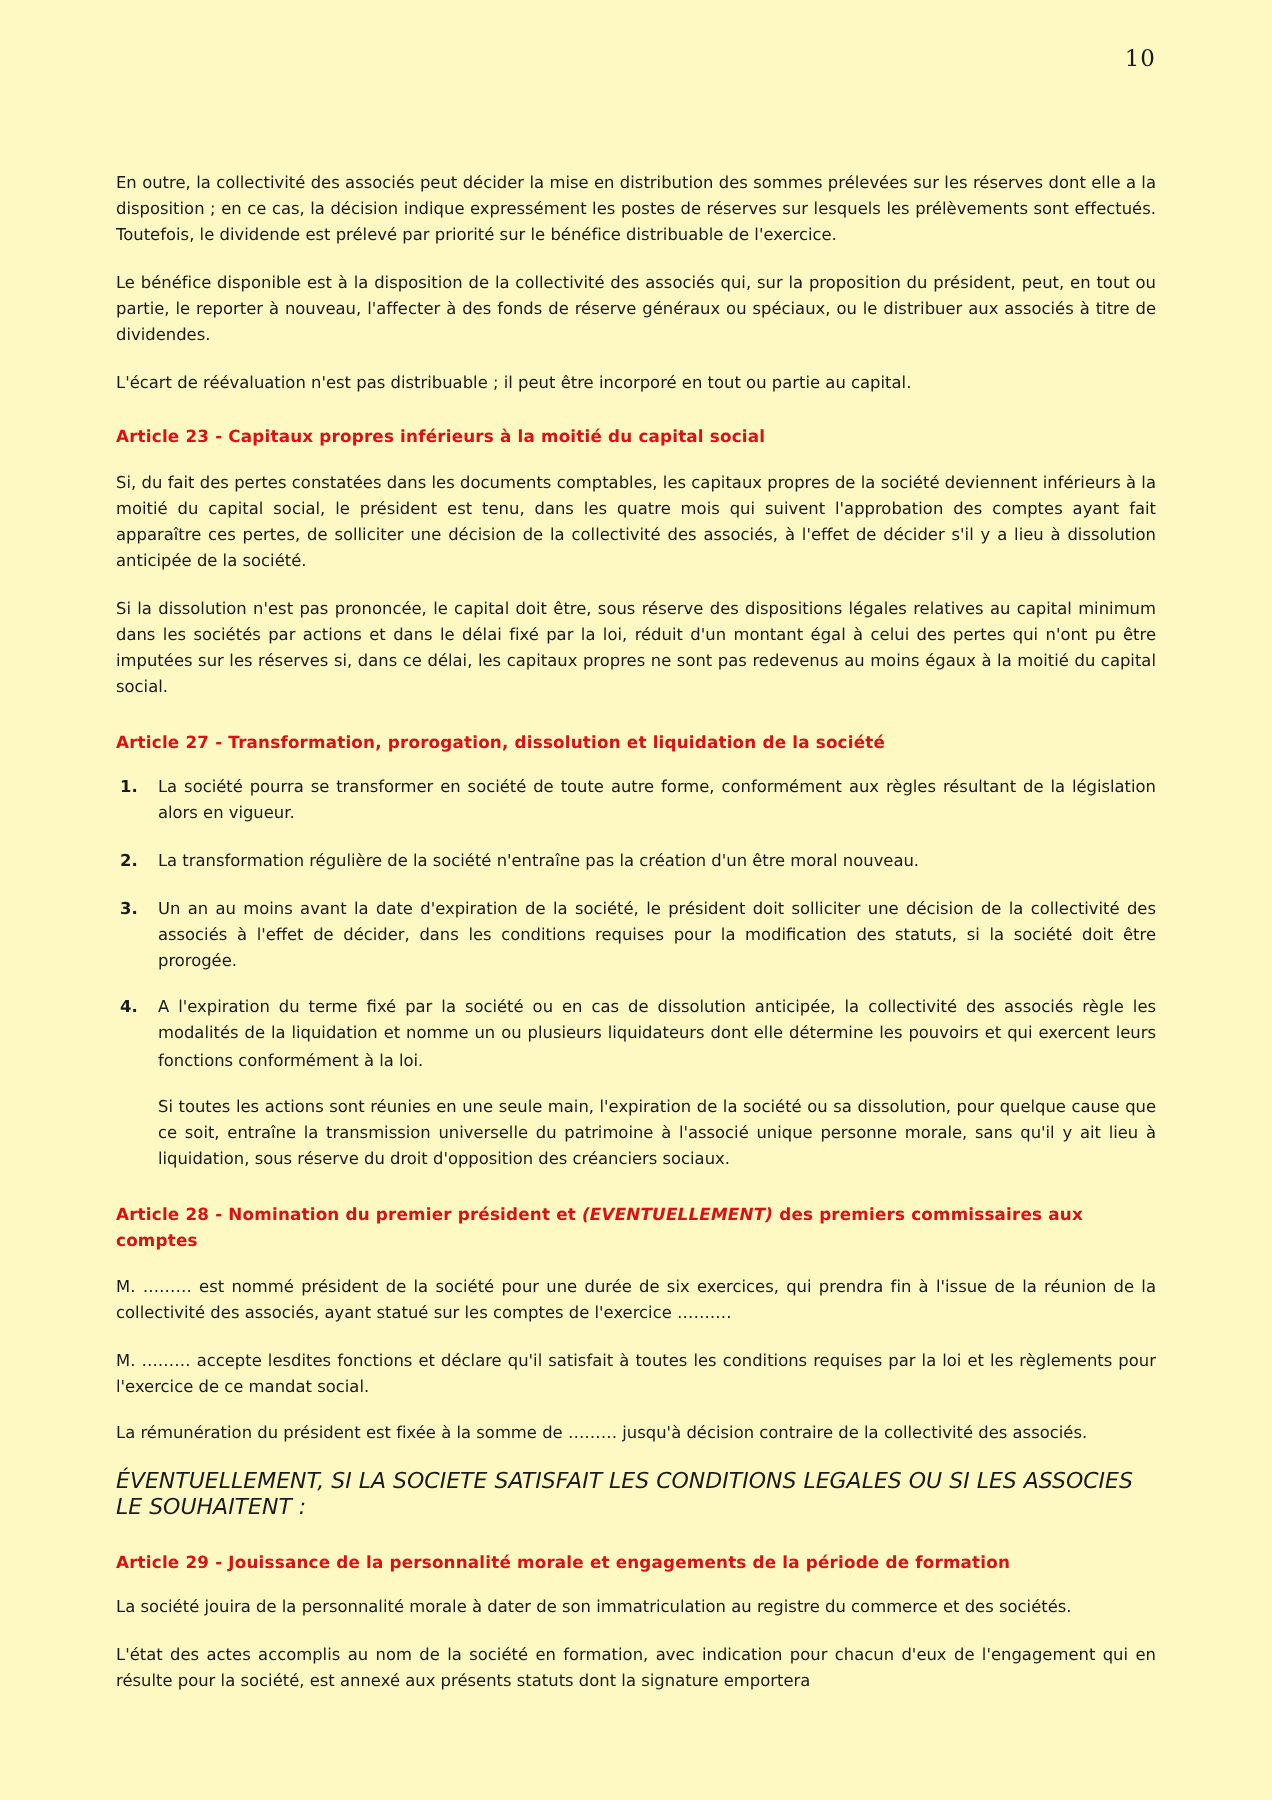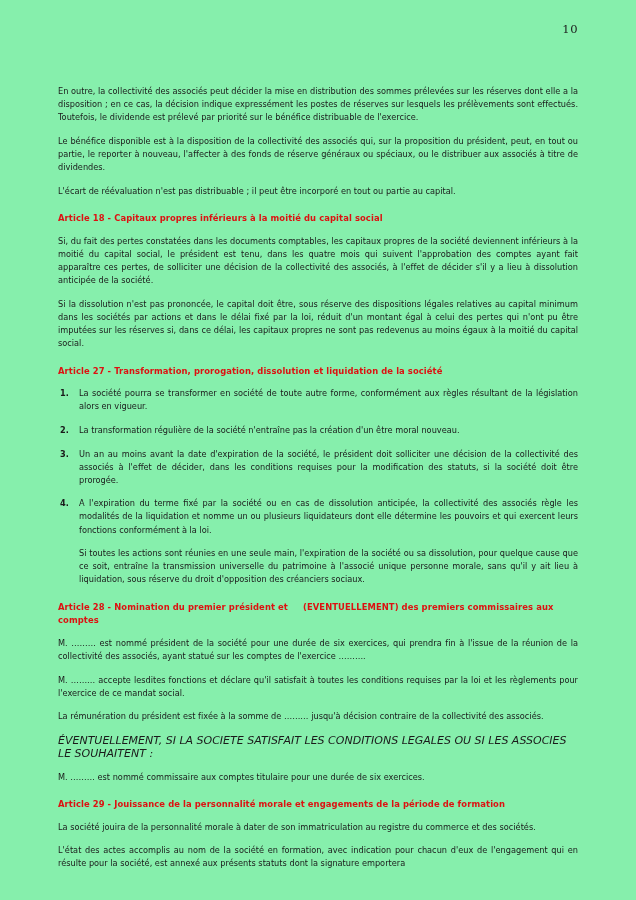--- a/index.html
+++ b/index.html
@@ -11,21 +11,21 @@
     width: 636px;
     height: 900px;
     position: relative;
     font-family: "DejaVu Sans", sans-serif;
     color: #1a1a1a;
     overflow: hidden;
   }
   .page {
     position: absolute;
     inset: 0;
-    background: #86efac;
+    background: #fef9c3;
   }
   .page-number {
     position: absolute;
     top: 22px;
     right: 58px;
     font-family: "DejaVu Serif", serif;
     font-size: 11.5px;
     color: #1a1a1a;
     letter-spacing: 0.5px;
   }
@@ -47,21 +47,21 @@
   h2.article-heading {
     margin: 2px 0 9.5px 0;
     font-size: 8.4px;
     line-height: 13.2px;
     font-weight: bold;
     color: #DD1111;
     text-align: left;
     letter-spacing: 0.1px;
   }
   h2.article-heading .ital {
-    margin-left: 12px;
+    font-style: italic;
   }
   ol.article-list {
     margin: 0;
     padding: 0;
     list-style: none;
     counter-reset: artnum;
   }
   ol.article-list > li {
     position: relative;
     margin: 0 0 10.5px 0;
@@ -106,21 +106,21 @@
 
   <div class="content">
 
     <p class="body-text">En outre, la collectivité des associés peut décider la mise en distribution des sommes prélevées sur les réserves dont elle a la disposition ; en ce cas, la décision indique expressément les postes de réserves sur lesquels les prélèvements sont effectués. Toutefois, le dividende est prélevé par priorité sur le bénéfice distribuable de l'exercice.</p>
 
     <p class="body-text">Le bénéfice disponible est à la disposition de la collectivité des associés qui, sur la proposition du président, peut, en tout ou partie, le reporter à nouveau, l'affecter à des fonds de réserve généraux ou spéciaux, ou le distribuer aux associés à titre de dividendes.</p>
 
     <p class="body-text">L'écart de réévaluation n'est pas distribuable ; il peut être incorporé en tout ou partie au capital.</p>
 
     <div class="spacer-before-heading"></div>
-    <h2 class="article-heading">Article 18 - Capitaux propres inférieurs à la moitié du capital social</h2>
+    <h2 class="article-heading">Article 23 - Capitaux propres inférieurs à la moitié du capital social</h2>
 
     <p class="body-text">Si, du fait des pertes constatées dans les documents comptables, les capitaux propres de la société deviennent inférieurs à la moitié du capital social, le président est tenu, dans les quatre mois qui suivent l'approbation des comptes ayant fait apparaître ces pertes, de solliciter une décision de la collectivité des associés, à l'effet de décider s'il y a lieu à dissolution anticipée de la société.</p>
 
     <p class="body-text">Si la dissolution n'est pas prononcée, le capital doit être, sous réserve des dispositions légales relatives au capital minimum dans les sociétés par actions et dans le délai fixé par la loi, réduit d'un montant égal à celui des pertes qui n'ont pu être imputées sur les réserves si, dans ce délai, les capitaux propres ne sont pas redevenus au moins égaux à la moitié du capital social.</p>
 
     <div class="spacer-before-heading"></div>
     <h2 class="article-heading">Article 27 - Transformation, prorogation, dissolution et liquidation de la société</h2>
 
     <ol class="article-list">
       <li>
@@ -147,21 +147,20 @@
     <h2 class="article-heading"><span>Article 28 - Nomination du premier président et </span><span class="ital">(EVENTUELLEMENT)</span><span> des premiers commissaires aux comptes</span></h2>
 
     <p class="body-text">M. ……… est nommé président de la société pour une durée de six exercices, qui prendra fin à l'issue de la réunion de la collectivité des associés, ayant statué sur les comptes de l'exercice ……….</p>
 
     <p class="body-text">M. ……… accepte lesdites fonctions et déclare qu'il satisfait à toutes les conditions requises par la loi et les règlements pour l'exercice de ce mandat social.</p>
 
     <p class="body-text">La rémunération du président est fixée à la somme de ……… jusqu'à décision contraire de la collectivité des associés.</p>
 
     <p class="italic-note">ÉVENTUELLEMENT, SI LA SOCIETE SATISFAIT LES CONDITIONS LEGALES OU SI LES ASSOCIES LE SOUHAITENT :</p>
 
-    <p class="body-text">M. ……… est nommé commissaire aux comptes titulaire pour une durée de six exercices.</p>
 
 
     <div class="spacer-before-heading"></div>
     <h2 class="article-heading">Article 29 - Jouissance de la personnalité morale et engagements de la période de formation</h2>
 
     <p class="body-text">La société jouira de la personnalité morale à dater de son immatriculation au registre du commerce et des sociétés.</p>
 
     <p class="body-text">L'état des actes accomplis au nom de la société en formation, avec indication pour chacun d'eux de l'engagement qui en résulte pour la société, est annexé aux présents statuts dont la signature emportera</p>
 
   </div>

